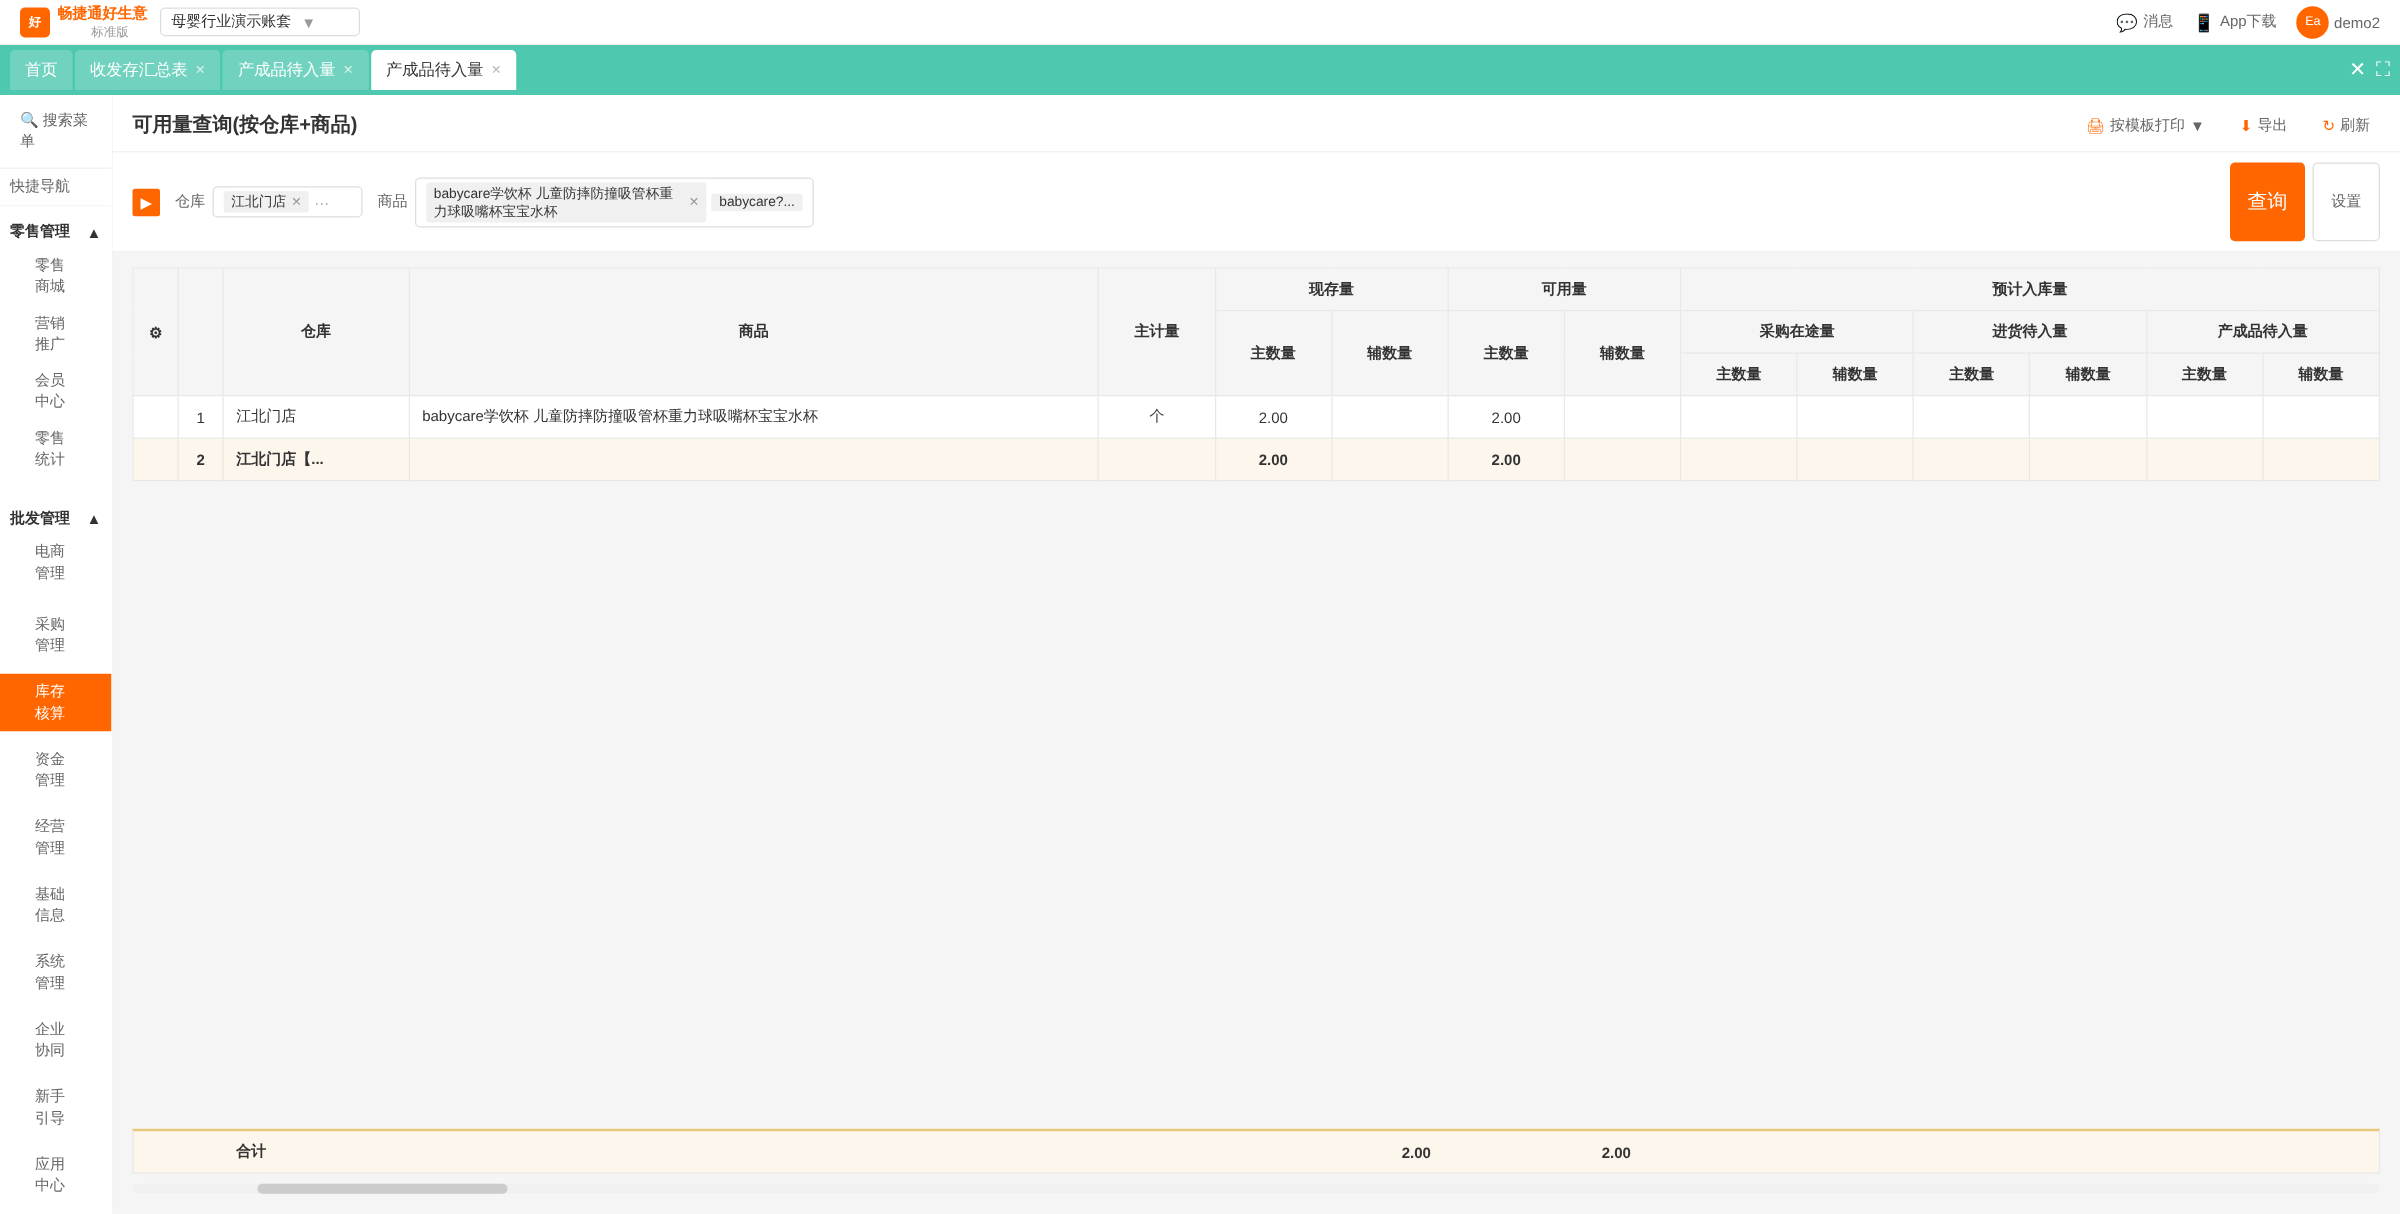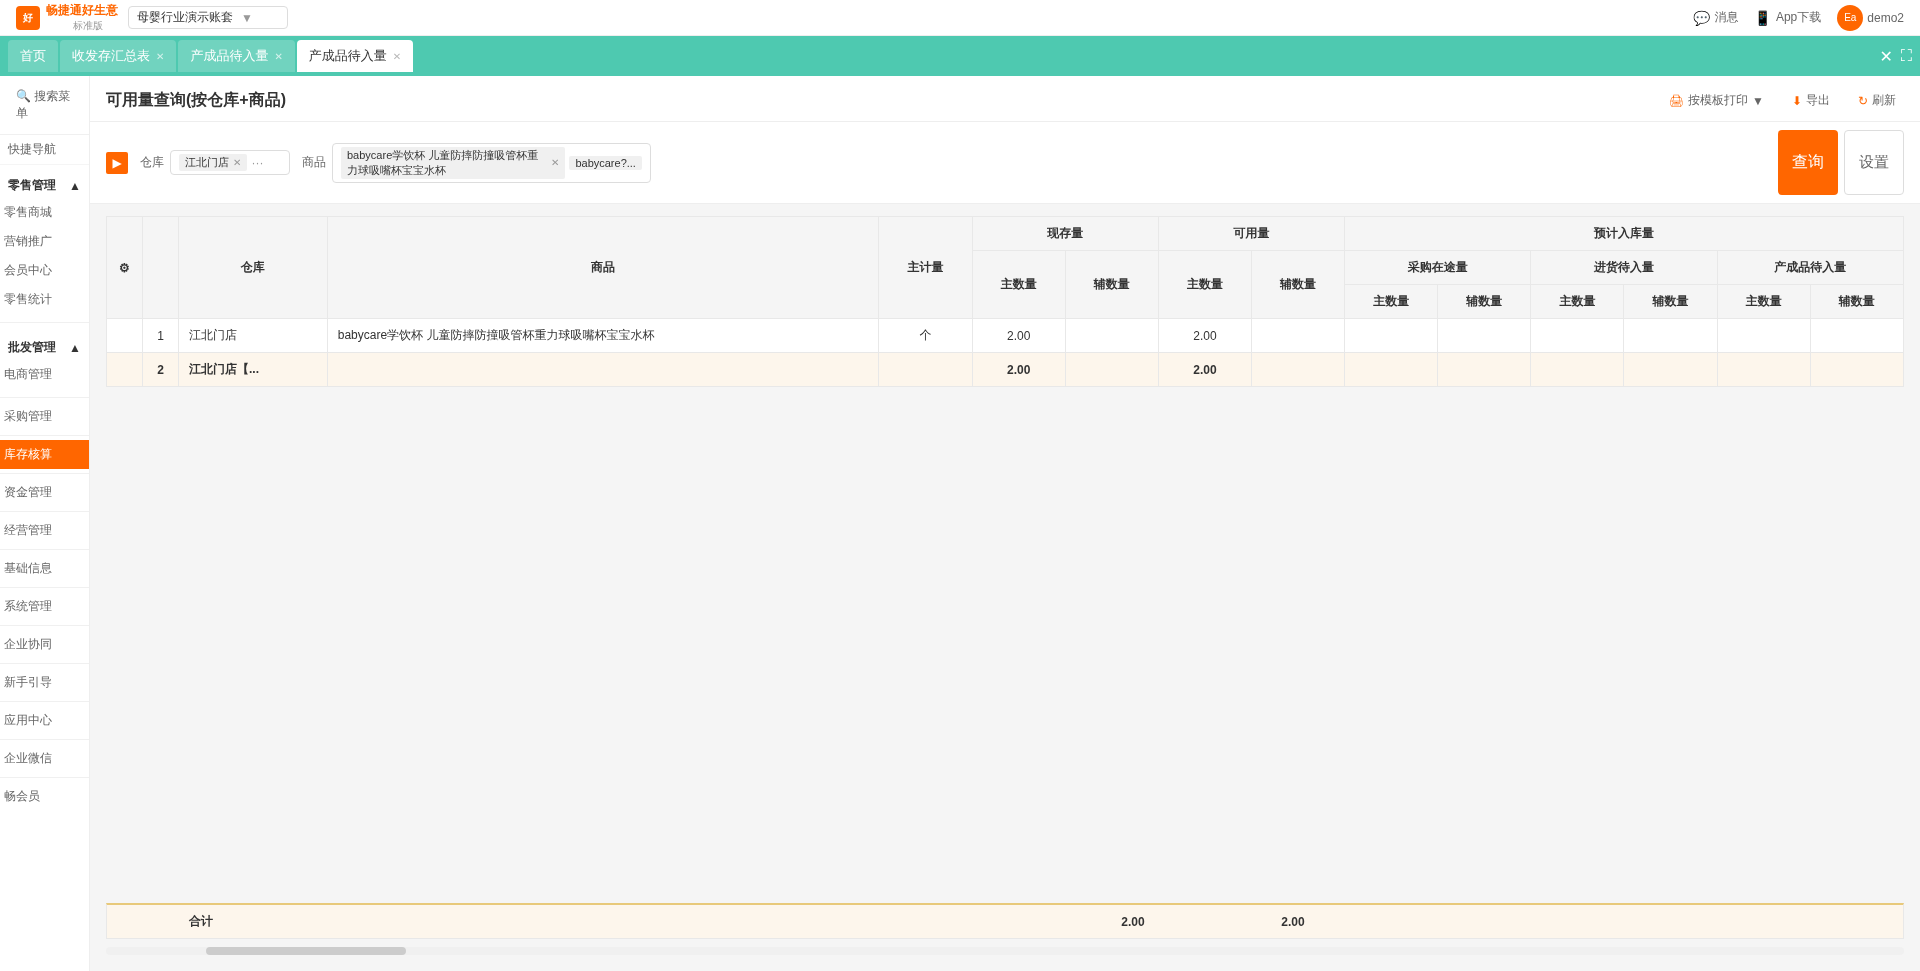--- a/index.html
+++ b/index.html
@@ -29,21 +29,21 @@
     
     .main-container { display: flex; flex: 1; overflow: hidden; }
 
     
     .sidebar { width: 90px; background: #fff; border-right: 1px solid #eee; display: flex; flex-direction: column; overflow-y: auto; flex-shrink: 0; }
     .sidebar-search { padding: 8px; border-bottom: 1px solid #f0f0f0; }
     .sidebar-search-item { font-size: 12px; color: #666; padding: 4px 8px; cursor: pointer; }
     .sidebar-nav-item { font-size: 12px; color: #666; padding: 6px 8px; cursor: pointer; border-bottom: 1px solid #f5f5f5; }
     .sidebar-section { padding: 4px 0; }
     .sidebar-section-title { font-size: 12px; color: #333; font-weight: bold; padding: 8px 8px 4px; display: flex; align-items: center; justify-content: space-between; cursor: pointer; }
-    .sidebar-item { font-size: 12px; color: #666; padding: 6px 4px; cursor: pointer; }
+    .sidebar-item { font-size: 12px; color: #666; padding: 6px 28px; cursor: pointer; }
     .sidebar-item.active { background: #ff6600; color: #fff; }
     .sidebar-divider { height: 1px; background: #f0f0f0; margin: 4px 0; }
 
     
     .content-area { flex: 1; display: flex; flex-direction: column; overflow: hidden; background: #f5f5f5; }
 
     
     .page-header { background: #fff; padding: 12px 16px 8px; border-bottom: 1px solid #eee; display: flex; align-items: center; justify-content: space-between; flex-shrink: 0; }
     .page-title { font-size: 16px; font-weight: bold; color: #333; }
     .page-actions { display: flex; align-items: center; gap: 12px; }
@@ -54,21 +54,21 @@
     .filter-bar { background: #fff; padding: 8px 16px; border-bottom: 1px solid #eee; display: flex; align-items: center; gap: 12px; flex-shrink: 0; }
     .filter-expand-btn { width: 22px; height: 22px; background: #ff6600; color: white; border: none; border-radius: 2px; cursor: pointer; display: flex; align-items: center; justify-content: center; font-size: 12px; flex-shrink: 0; }
     .filter-field { display: flex; align-items: center; gap: 6px; }
     .filter-label { font-size: 12px; color: #666; white-space: nowrap; }
     .filter-input { display: flex; align-items: center; gap: 4px; border: 1px solid #ddd; border-radius: 4px; padding: 3px 8px; font-size: 12px; min-width: 120px; background: #fff; }
     .filter-tag { display: flex; align-items: center; gap: 4px; background: #f0f0f0; border-radius: 2px; padding: 1px 6px; font-size: 11px; }
     .filter-tag .remove { color: #999; cursor: pointer; font-size: 10px; }
     .filter-ellipsis { color: #999; font-size: 12px; }
     .filter-actions { display: flex; gap: 6px; margin-left: auto; }
     .btn-primary { background: #ff6600; color: white; border: none; border-radius: 4px; padding: 5px 14px; font-size: 16px; cursor: pointer; }
-    .btn-secondary { background: #fff; color: #666; border: 1px solid #ddd; border-radius: 4px; padding: 22px 14px; font-size: 15px; cursor: pointer; }
+    .btn-secondary { background: #fff; color: #666; border: 1px solid #ddd; border-radius: 4px; padding: 22px 14px; font-size: 12px; cursor: pointer; }
 
     
     .table-container { flex: 1; overflow: auto; padding: 12px 16px; display: flex; flex-direction: column; }
     .data-table { width: 100%; border-collapse: collapse; background: #fff; border: 1px solid #e8e8e8; font-size: 12px; }
     .data-table th, .data-table td { border: 1px solid #e8e8e8; padding: 8px 10px; text-align: center; white-space: nowrap; }
     .data-table thead th { background: #f5f5f5; color: #333; font-weight: 700; }
     .data-table td.text-left { text-align: left; }
     .data-table .subtotal-row { background: #fdf6ec; font-weight: bold; }
     .col-gear { width: 36px; }
     .col-no { width: 36px; }

